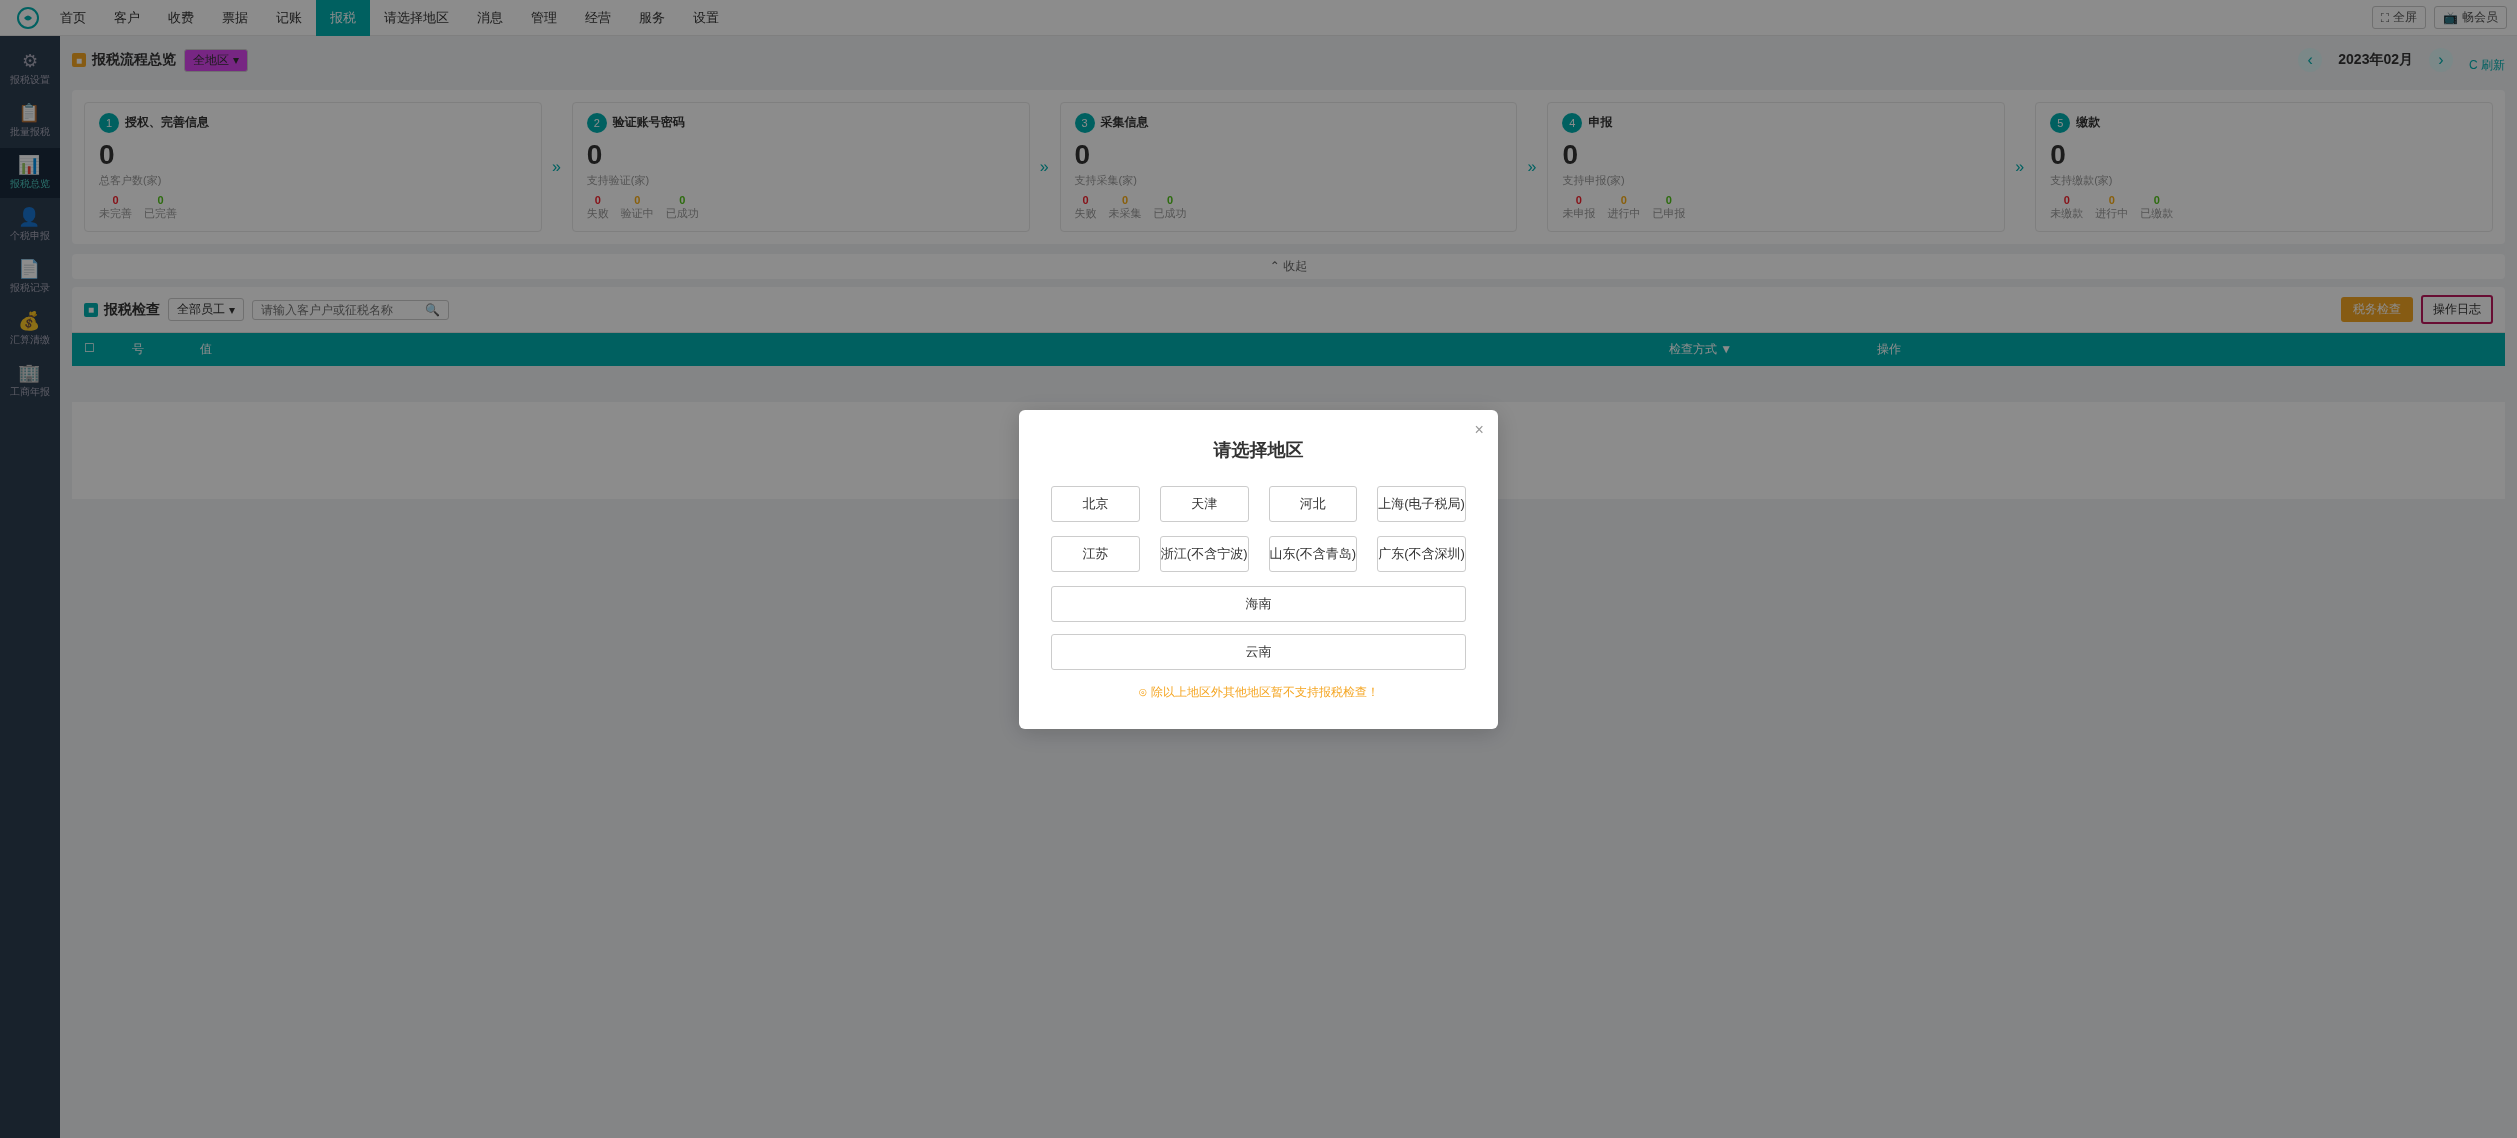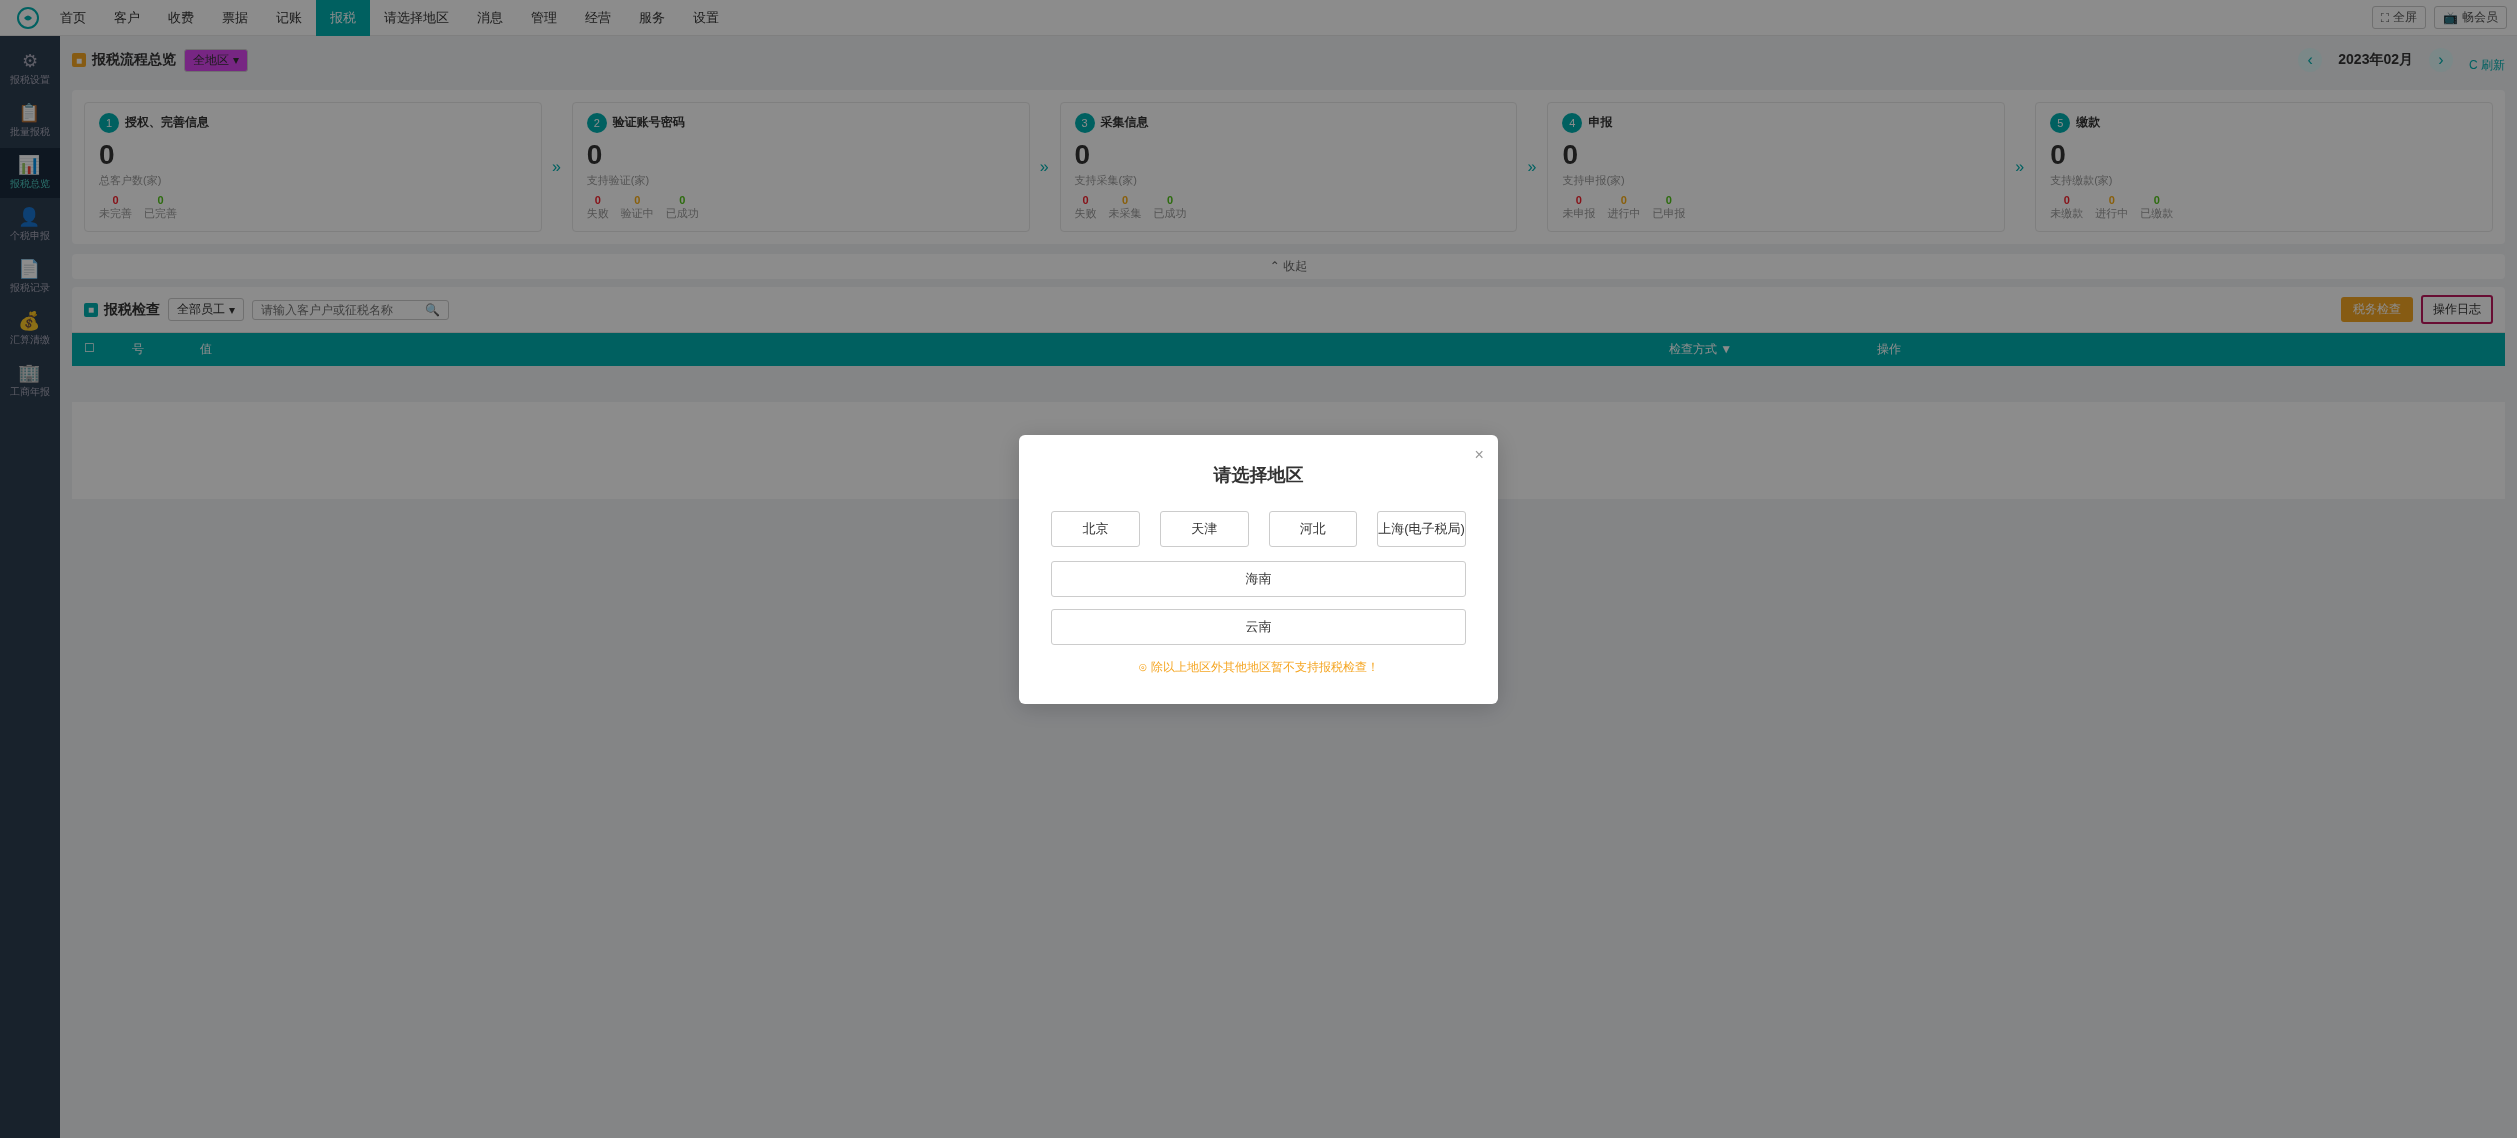--- a/index.html
+++ b/index.html
@@ -399,20 +399,26 @@
     <div class="modal-close">×</div>
     <div class="modal-title">请选择地区</div>
 
     <div class="region-grid">
       <button class="region-btn">北京</button>
       <button class="region-btn">天津</button>
       <button class="region-btn">河北</button>
       <button class="region-btn">上海(电子税局)</button>
     </div>
 
+    <div class="region-grid">
+      <button class="region-btn">江苏</button>
+      <button class="region-btn">浙江(不含宁波)</button>
+      <button class="region-btn">山东(不含青岛)</button>
+      <button class="region-btn">广东(不含深圳)</button>
+    </div>
 
     <div class="region-grid-2">
       <button class="region-btn-2">海南</button>
       <button class="region-btn-2">云南</button>
     </div>
 
     <div class="modal-warning">
       <span>⊙ 除以上地区外其他地区暂不支持报税检查！</span>
     </div>
   </div>

